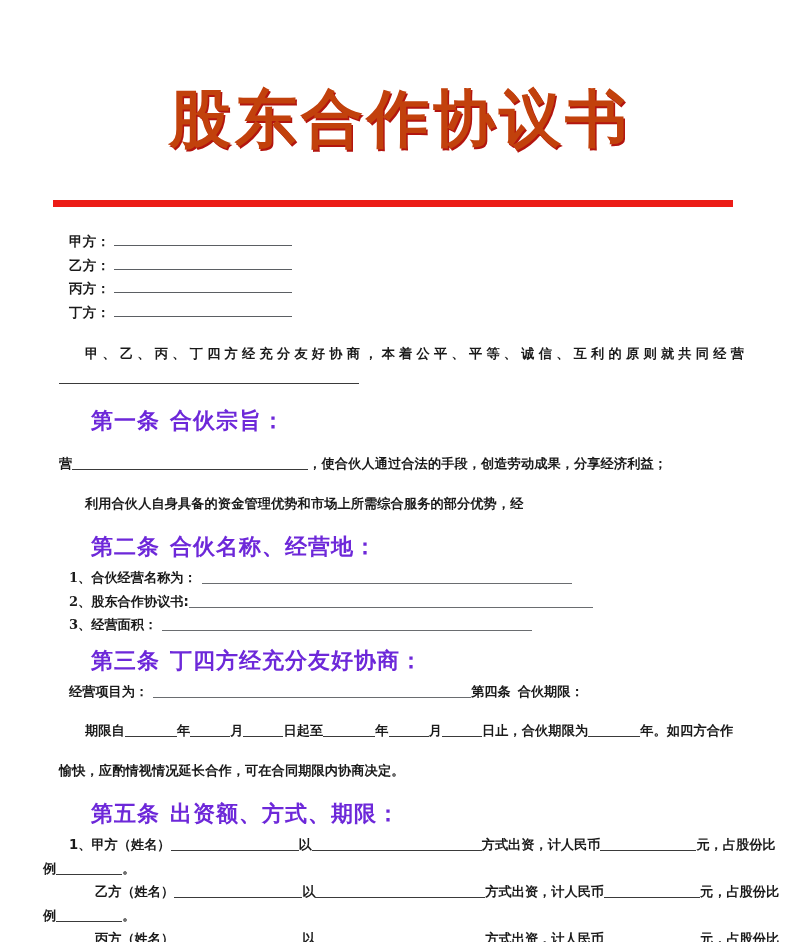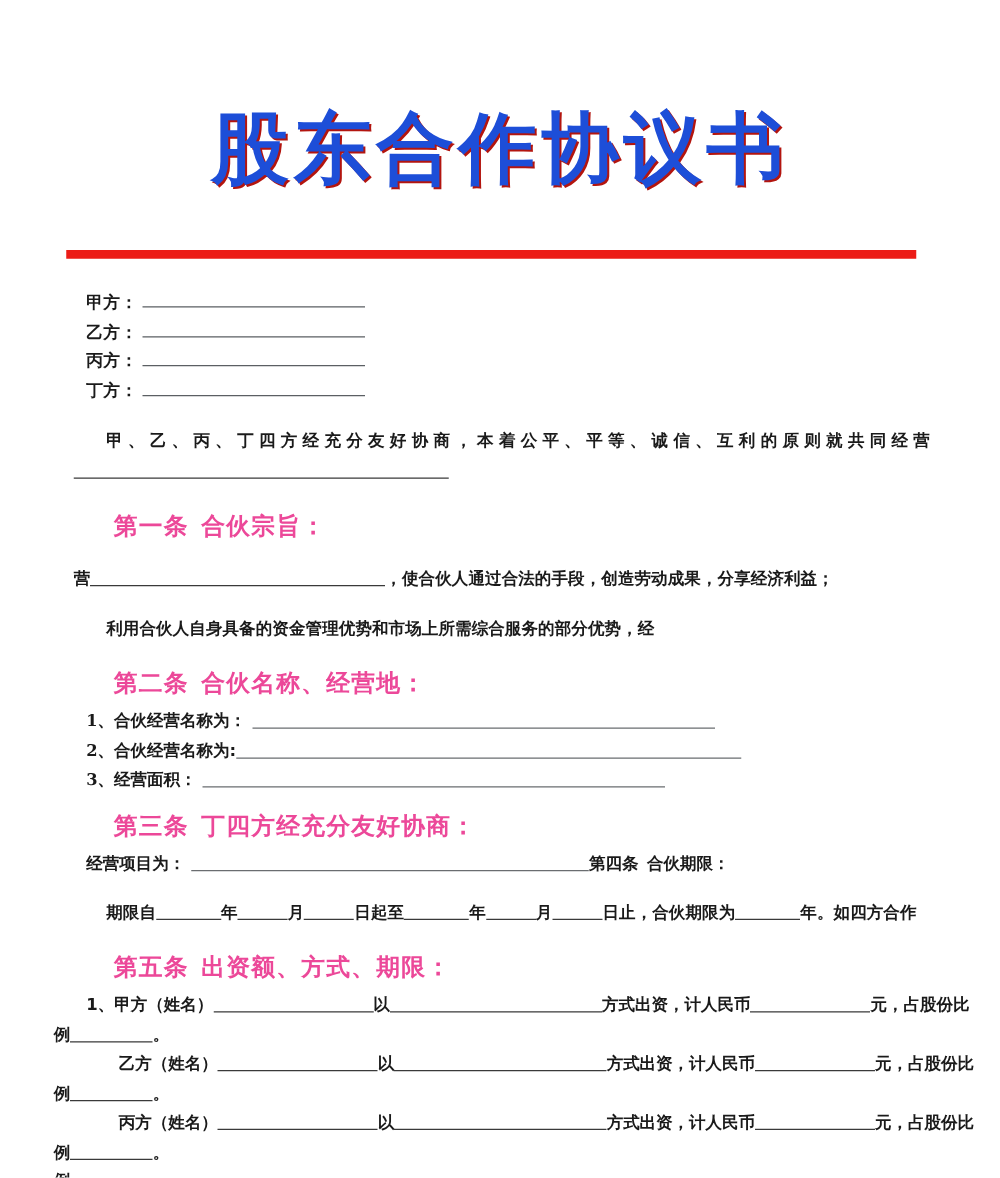--- a/index.html
+++ b/index.html
@@ -28,21 +28,21 @@
   
   .title-block {
     padding-top: 86px;
     text-align: center;
   }
   .doc-title {
     margin: 0;
     font-size: 62px;
     line-height: 1.05;
     font-weight: bold;
-    color: #1d4ed8;
+    color: #c2410c;
     letter-spacing: 4px;
     text-shadow: 1.5px 1.5px 0 #b3150f;
     font-family: "DejaVu Sans", "Liberation Sans", sans-serif;
   }
 
   .title-rule {
     position: absolute;
     left: 53px;
     top: 200px;
     width: 680px;
@@ -102,25 +102,25 @@
 
   .intro {
     margin-top: 2px;
     margin-bottom: 4px;
   }
 
   
   h2.article {
     margin: 9px 0 4px 0;
     padding-left: 48px;
-    font-size: 19px;
+    font-size: 22px;
     line-height: 30px;
     font-weight: bold;
     letter-spacing: 1px;
-    color: #ec4899;
+    color: #6d28d9;
   }
   h2.article .gap {
     display: inline-block;
     width: 10px;
   }
 
   
   .blank {
     display: inline-block;
     border-bottom: 1.2px solid #3a3a3a;
@@ -211,30 +211,31 @@
 
     <h2 class="article"><span>第一条</span><span class="gap"></span><span>合伙宗旨：</span></h2>
 
     <p class="para"><span>营</span><span class="blank b-3xl"></span><span>，使合伙人通过合法的手段，创造劳动成果，分享经济利益；</span></p>
     <p class="para indent"><span>利用合伙人自身具备的资金管理优势和市场上所需综合服务的部分优势，经</span></p>
 
     <h2 class="article"><span>第二条</span><span class="gap"></span><span>合伙名称、经营地：</span></h2>
 
     <p class="sub-item"><span class="num">1</span><span>、</span><span>合伙经营名称为：</span><span class="sub-line" style="width:370px;margin-left:5px;"></span></p>
 
-    <p class="sub-item"><span class="num">2</span><span>、</span><span>合伙经营名称为:</span><span class="sub-line" style="width:404px;"></span></p>
+    <p class="sub-item"><span class="num">2</span><span>、</span><span>股东合作协议书:</span><span class="sub-line" style="width:404px;"></span></p>
 
     <p class="sub-item"><span class="num">3</span><span>、</span><span>经营面积：</span><span class="sub-line" style="width:370px;margin-left:5px;"></span></p>
 
     <h2 class="article"><span>第三条</span><span class="gap"></span><span>丁四方经充分友好协商：</span></h2>
 
     <p class="sub-item"><span>经营项目为：</span><span class="sub-line" style="width:318px;margin-left:5px;"></span><span>第四条</span><span class="gap" style="display:inline-block;width:7px;"></span><span>合伙期限：</span></p>
 
     <p class="para indent"><span>期限自</span><span class="blank b-xs"></span><span>年</span><span class="blank b-xxs"></span><span>月</span><span class="blank b-xxs"></span><span>日起至</span><span class="blank b-xs"></span><span>年</span><span class="blank b-xxs"></span><span>月</span><span class="blank b-xxs"></span><span>日止，合伙期限为</span><span class="blank b-xs"></span><span>年。如四方合作</span></p>
 
+    <p class="para"><span>愉快，应酌情视情况延长合作，可在合同期限内协商决定。</span></p>
 
     <h2 class="article"><span>第五条</span><span class="gap"></span><span>出资额、方式、期限：</span></h2>
 
     <p class="cap-row first"><span class="num">1</span><span>、</span><span>甲方（姓名）</span><span class="blank b-l"></span><span>以</span><span class="blank b-xl"></span><span>方式出资，计人民币</span><span class="blank b-m"></span><span>元，占股份比</span></p>
     <p class="cap-tail"><span>例</span><span class="blank b-s"></span><span>。</span></p>
 
     <p class="cap-row rest"><span>乙方（姓名）</span><span class="blank b-l"></span><span>以</span><span class="blank b-xl"></span><span>方式出资，计人民币</span><span class="blank b-m"></span><span>元，占股份比</span></p>
     <p class="cap-tail"><span>例</span><span class="blank b-s"></span><span>。</span></p>
 
     <p class="cap-row rest"><span>丙方（姓名）</span><span class="blank b-l"></span><span>以</span><span class="blank b-xl"></span><span>方式出资，计人民币</span><span class="blank b-m"></span><span>元，占股份比</span></p>

